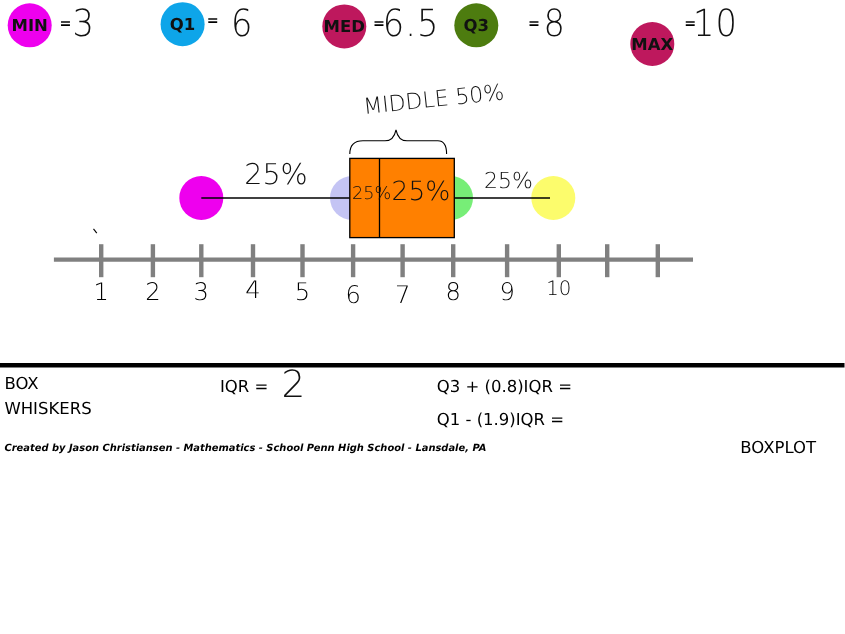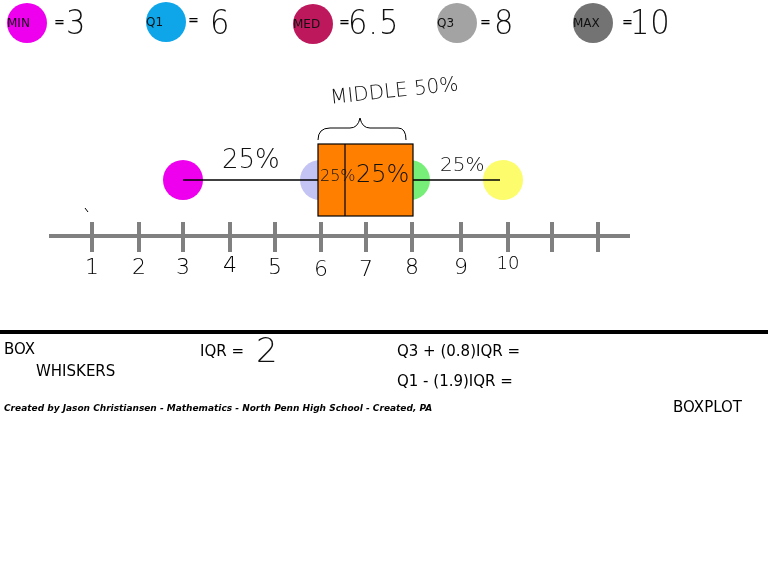--- a/index.html
+++ b/index.html
@@ -1,17 +1,17 @@
 <!DOCTYPE html>
 <html><head>
 <meta charset="utf-8">
 <style>
   html, body { margin:0; padding:0; background:#ffffff; }
   body { width:768px; height:576px; position:relative; overflow:hidden; font-family:"DejaVu Sans", sans-serif; color:#000; }
-  .legend-circle { position:absolute; width:40px; height:40px; border-radius:50%; display:flex; align-items:center; justify-content:flex-start; font-weight:normal; font-size:12px; color:#111; }
+  .legend-circle { position:absolute; width:40px; height:40px; border-radius:50%; display:flex; align-items:center; justify-content:center; font-weight:bold; font-size:15px; color:#111; }
   .eq { position:absolute; font-weight:bold; font-size:13px; }
   .hand { position:absolute; font-family:"DejaVu Sans", sans-serif; font-weight:200; color:#111; }
   .hand-val { font-size:34px; letter-spacing:1px; transform:scaleX(0.9); transform-origin:left center; font-weight:300; }
   .label-bold { position:absolute; font-weight:normal; font-size:15px; }
   .footer-credit { position:absolute; font-weight:bold; font-size:9px; font-style:italic; }
   .tick-label { position:absolute; font-size:22px; font-weight:300; width:30px; text-align:center; }
   svg { position:absolute; left:0; top:0; }
 </style>
 </head>
 <body>
@@ -27,27 +27,27 @@
   </div>
 <div class="eq" style="left:188px;top:12px;">=</div>
 <div class="hand hand-val" style="left:210px;top:2px;">6</div>
 
 <div class="legend-circle" style="left:293px;top:4px;background:#be185d;">
     <span>MED</span>
   </div>
 <div class="eq" style="left:339px;top:14px;">=</div>
 <div class="hand hand-val" style="left:348px;top:2px;">6.5</div>
 
-<div class="legend-circle" style="left:437px;top:3px;background:#a3a3a3;">
+<div class="legend-circle" style="left:413px;top:3px;background:#4d7c0f;">
     <span>Q3</span>
   </div>
 <div class="eq" style="left:480px;top:14px;">=</div>
 <div class="hand hand-val" style="left:494px;top:2px;">8</div>
 
-<div class="legend-circle" style="left:573px;top:3px;background:#737373;">
+<div class="legend-circle" style="left:573px;top:20px;background:#be185d;">
     <span>MAX</span>
   </div>
 <div class="eq" style="left:622px;top:14px;">=</div>
 <div class="hand hand-val" style="left:630px;top:2px;">10</div>
 
 <svg width="768" height="576">
 
   <circle cx="183" cy="180" r="20" fill="#ee00ee"></circle>
   <circle cx="320" cy="180" r="20" fill="#c4c4f4"></circle>
   <circle cx="410" cy="180" r="20" fill="#77ee77"></circle>
@@ -93,19 +93,19 @@
 <div class="tick-label" style="left:168px;top:254px;">3</div>
 <div class="tick-label" style="left:215px;top:252px;">4</div>
 <div class="tick-label" style="left:260px;top:254px;">5</div>
 <div class="tick-label" style="left:306px;top:256px;">6</div>
 <div class="tick-label" style="left:351px;top:256px;">7</div>
 <div class="tick-label" style="left:397px;top:254px;">8</div>
 <div class="tick-label" style="left:446px;top:254px;">9</div>
 <div class="tick-label" style="left:493px;top:252px;font-size:18px;">10</div>
 
 <div class="label-bold" style="left:4px;top:340px;">BOX</div>
-<div class="label-bold" style="left:4px;top:362px;margin-left:32px;">WHISKERS</div>
+<div class="label-bold" style="left:4px;top:362px;">WHISKERS</div>
 <div class="label-bold" style="left:200px;top:342px;">IQR =</div>
 <div class="hand" style="left:256px;top:330px;font-size:34px;font-weight:300;">2</div>
 <div class="label-bold" style="left:397px;top:342px;">Q3 + (0.8)IQR =</div>
 <div class="label-bold" style="left:397px;top:372px;">Q1 - (1.9)IQR =</div>
-<div class="footer-credit" style="left:4px;top:403px;">Created by Jason Christiansen - Mathematics - North Penn High School - Created, PA</div>
+<div class="footer-credit" style="left:4px;top:403px;">Created by Jason Christiansen - Mathematics - School Penn High School - Lansdale, PA</div>
 <div class="label-bold" style="left:673px;top:398px;font-size:15px;">BOXPLOT</div>
 
 </body></html>

